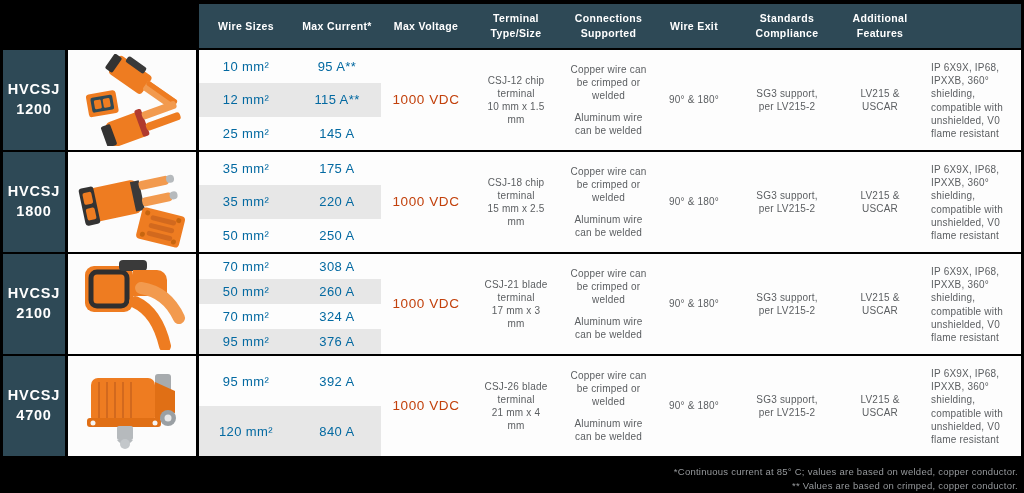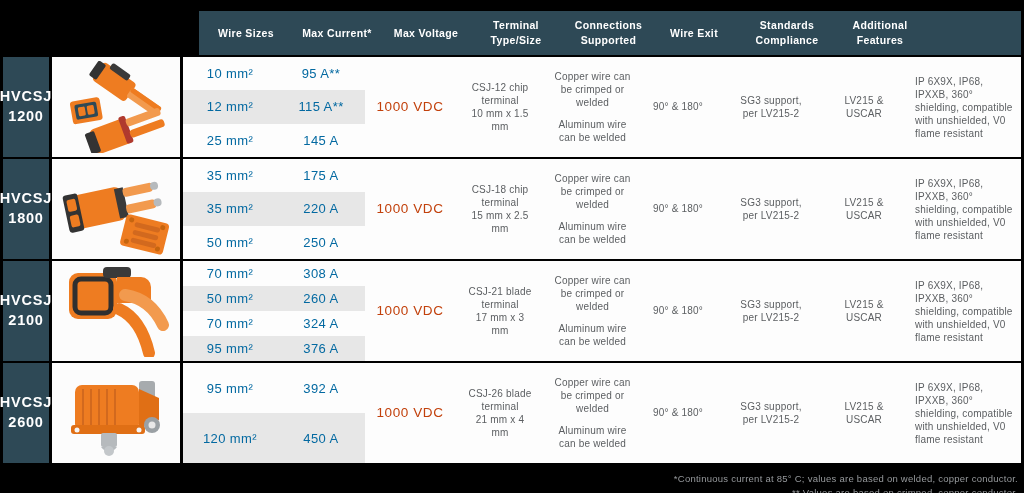--- a/index.html
+++ b/index.html
@@ -8,32 +8,32 @@
     width:1024px; height:493px; overflow:hidden;
     font-family:"Liberation Sans","DejaVu Sans",sans-serif;
   }
   .page { width:1024px; height:493px; background:#000; padding:4px 3px 0 3px; }
 
   
   .header-row { display:flex; margin-bottom:2px; }
   .header-spacer { width:196px; flex:none; }
   .hgrid {
     flex:1; height:44px; background:#2e4956;
-    display:grid; grid-template-columns:94px 88px 90px 90px 95px 76px 110px 76px 1fr;margin-top:7px;
+    display:grid; grid-template-columns:94px 88px 90px 90px 95px 76px 110px 76px 1fr;
   }
   .hcell {
     display:flex; align-items:center; justify-content:center; text-align:center;
     color:#ffffff; font-size:10.5px; font-weight:bold; letter-spacing:.35px;
     line-height:1.4; padding:0 8px;
   }
 
   
   .prow { display:flex; height:100px; margin-bottom:2px; }
   .model {
-    width:46px; flex:none; background:#2e4956; color:#fff; margin-right:3px;
+    width:62px; flex:none; background:#2e4956; color:#fff; margin-right:3px;
     display:flex; flex-direction:column; align-items:center; justify-content:center;
     font-weight:bold; font-size:14.5px; letter-spacing:.8px; line-height:1.35;
   }
   .photo {
     width:128px; flex:none; background:#fcfcfc; margin-right:3px;
     display:flex; align-items:center; justify-content:center; overflow:hidden;
   }
   .dgrid {
     flex:1; background:#fdfdfd; color:#595c5f;
     display:grid; grid-template-columns:94px 88px 90px 90px 95px 76px 110px 76px 1fr;
@@ -253,21 +253,21 @@
       <div class="cell">90° &amp; 180°</div>
       <div class="cell vib">SG3 support, per LV215-2</div>
       <div class="cell std">LV215 &amp; USCAR</div>
       <div class="cell feat">IP 6X9X, IP68, IPXXB, 360° shielding, compatible with unshielded, V0 flame resistant</div>
     </div>
   </section>
 
   <section class="prow">
     <div class="model">
       <div>HVCSJ</div>
-      <div>2600</div>
+      <div>4700</div>
     </div>
     <div class="photo">
       <svg width="122" height="92" viewBox="0 0 122 92">
         <rect x="84" y="14" width="16" height="44" rx="3" fill="#a7abae"></rect>
         <rect x="20" y="18" width="64" height="46" rx="7" fill="#ee7c21"></rect>
         <path d="M84 22 l20 9 v22 l-20 8 z" fill="#e06f15"></path>
         <g stroke="#d2691e" stroke-width="2">
           <line x1="28" y1="22" x2="28" y2="60"></line>
           <line x1="36" y1="22" x2="36" y2="60"></line>
           <line x1="44" y1="22" x2="44" y2="60"></line>
@@ -285,21 +285,21 @@
       </svg>
     </div>
     <div class="dgrid">
       <div class="subrows">
         <div class="subrow">
           <span class="wsize">95 mm²</span>
           <span class="wcur">392 A</span>
         </div>
         <div class="subrow">
           <span class="wsize">120 mm²</span>
-          <span class="wcur">450 A</span>
+          <span class="wcur">840 A</span>
         </div>
       </div>
       <div class="cell volt">1000 VDC</div>
       <div class="cell terminal">
         <p>CSJ-26 blade terminal</p>
         <p>21 mm x 4 mm</p>
       </div>
       <div class="cell conn">
         <p>Copper wire can be crimped or welded</p>
         <p>Aluminum wire can be welded</p>

